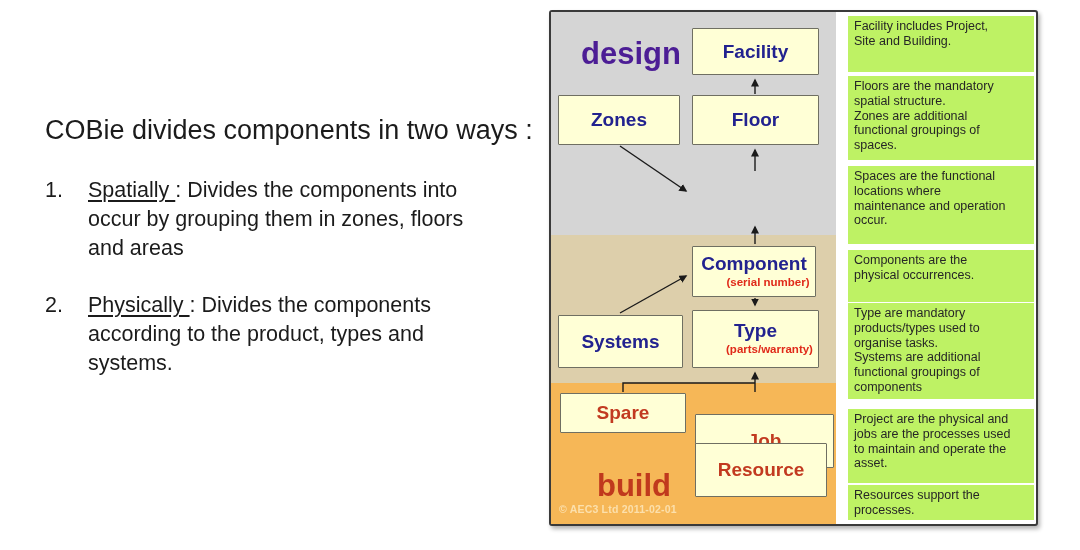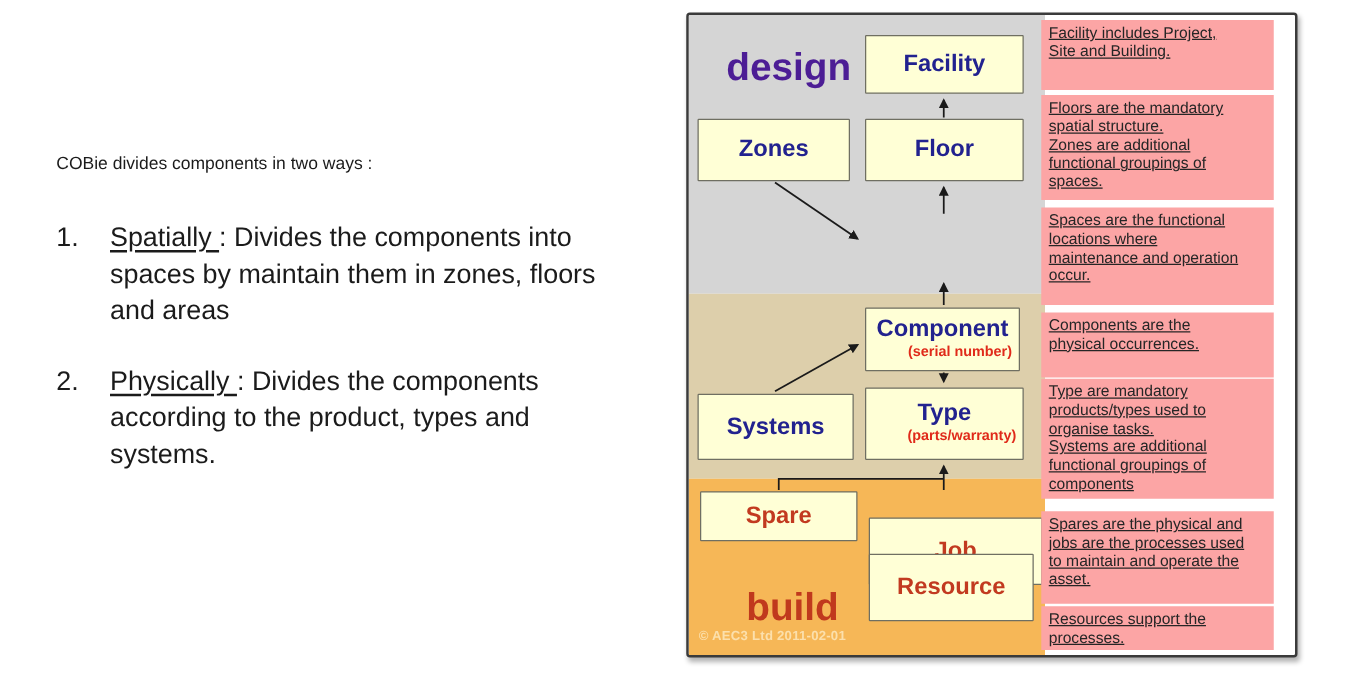--- a/index.html
+++ b/index.html
@@ -3,21 +3,21 @@
 <meta charset="utf-8">
 <style>
   html,body { margin:0; padding:0; }
   body {
     width:1080px; height:550px; position:relative; background:#ffffff;
     font-family:"Liberation Sans", sans-serif; overflow:hidden;
   }
 
   
   .left-col { position:absolute; left:45px; top:0; width:495px; color:#1b1b1b; }
-  .intro { position:absolute; left:0; top:116px; font-size:14px; line-height:29px; white-space:nowrap; }
+  .intro { position:absolute; left:0; top:116px; font-size:27px; line-height:29px; white-space:nowrap; }
   .list-item { position:absolute; left:0; display:flex; font-size:21.5px; line-height:29px; }
   .list-item.item-1 { top:176px; }
   .list-item.item-2 { top:291px; }
   .list-num { width:43px; flex:0 0 43px; }
   .item-body { width:450px; }
   .uline { text-decoration:underline; text-underline-offset:3px; }
 
   
   .panel {
     position:absolute; left:549px; top:10px; width:485px; height:512px;
@@ -58,43 +58,43 @@
   .box-type      { left:141px; top:298px; width:127px; height:58px; }
   .box-spare     { left:9px;   top:381px; width:126px; height:40px; }
   .box-job       { left:144px; top:402px; width:139px; height:54px; }
   .box-resource  { left:144px; top:431px; width:132px; height:54px; }
 
   .arrows { position:absolute; left:0; top:0; width:285px; height:512px; }
   .arrows line, .arrows polyline { stroke:#1a1a1a; stroke-width:1.4; fill:none; }
 
   
   .note {
-    position:absolute; left:282px; width:186px; box-sizing:border-box;
-    background:#fca5a5; color:#262626; font-size:12.5px; line-height:14.8px;
-    padding:3px 3px 3px 6px; white-space:pre-line;text-decoration:underline;
+    position:absolute; left:297px; width:186px; box-sizing:border-box;
+    background:#bef264; color:#262626; font-size:12.5px; line-height:14.8px;
+    padding:3px 3px 3px 6px; white-space:pre-line;
   }
   .note-1 { top:4px;   height:56px; }
   .note-2 { top:64px;  height:84px; }
   .note-3 { top:154px; height:78px; }
   .note-4 { top:238px; height:52px; }
   .note-5 { top:291px; height:96px; }
   .note-6 { top:397px; height:74px; }
   .note-7 { top:473px; height:35px; }
 </style>
 </head>
 <body>
 
 <div class="left-col">
   <div class="intro">COBie divides components in two ways :</div>
 
   <div class="list-item item-1">
     <span class="list-num">1.</span>
     <div class="item-body">
       <div><span class="uline">Spatially </span><span>: Divides the components into</span></div>
-      <div>spaces by maintain them in zones, floors</div>
+      <div>occur by grouping them in zones, floors</div>
       <div>and areas</div>
     </div>
   </div>
 
   <div class="list-item item-2">
     <span class="list-num">2.</span>
     <div class="item-body">
       <div><span class="uline">Physically </span><span>: Divides the components</span></div>
       <div>according to the product, types and</div>
       <div>systems.</div>
@@ -173,19 +173,19 @@
 maintenance and operation
 occur.</div>
   <div class="note note-4">Components are the
 physical occurrences.</div>
   <div class="note note-5">Type are mandatory
 products/types used to
 organise tasks.
 Systems are additional
 functional groupings of
 components</div>
-  <div class="note note-6">Spares are the physical and
+  <div class="note note-6">Project are the physical and
 jobs are the processes used
 to maintain and operate the
 asset.</div>
   <div class="note note-7">Resources support the
 processes.</div>
 </div>
 
 </body></html>

